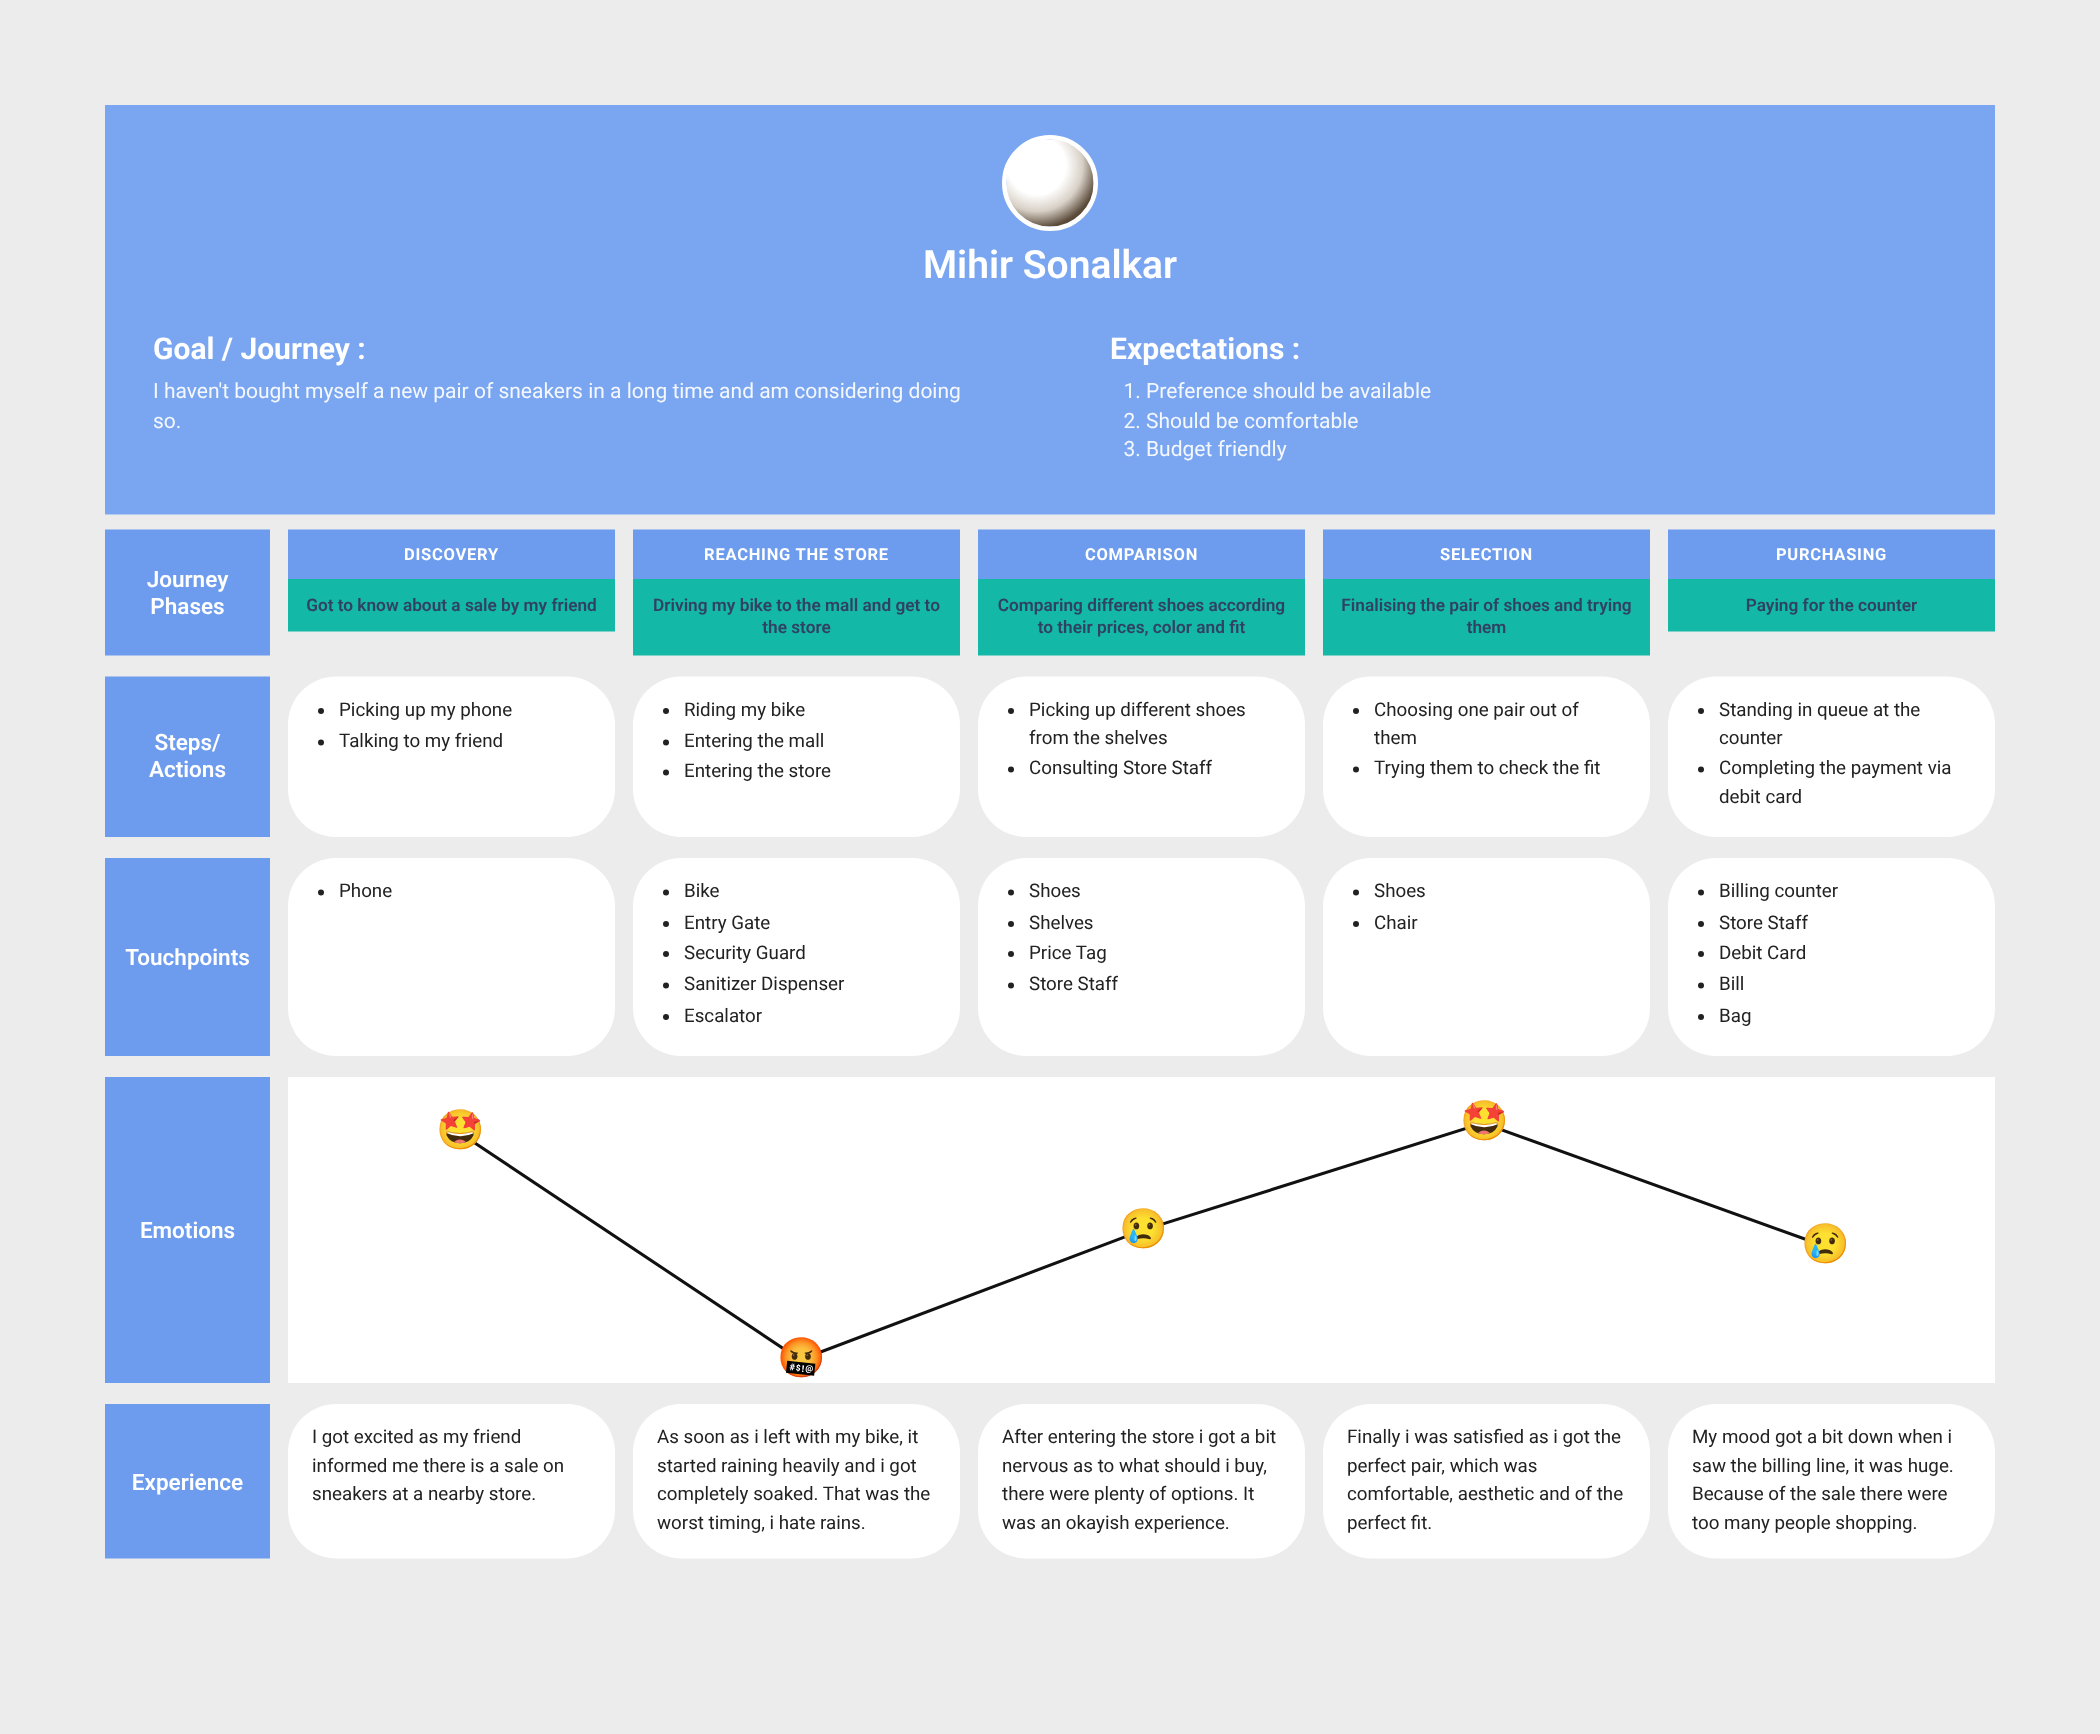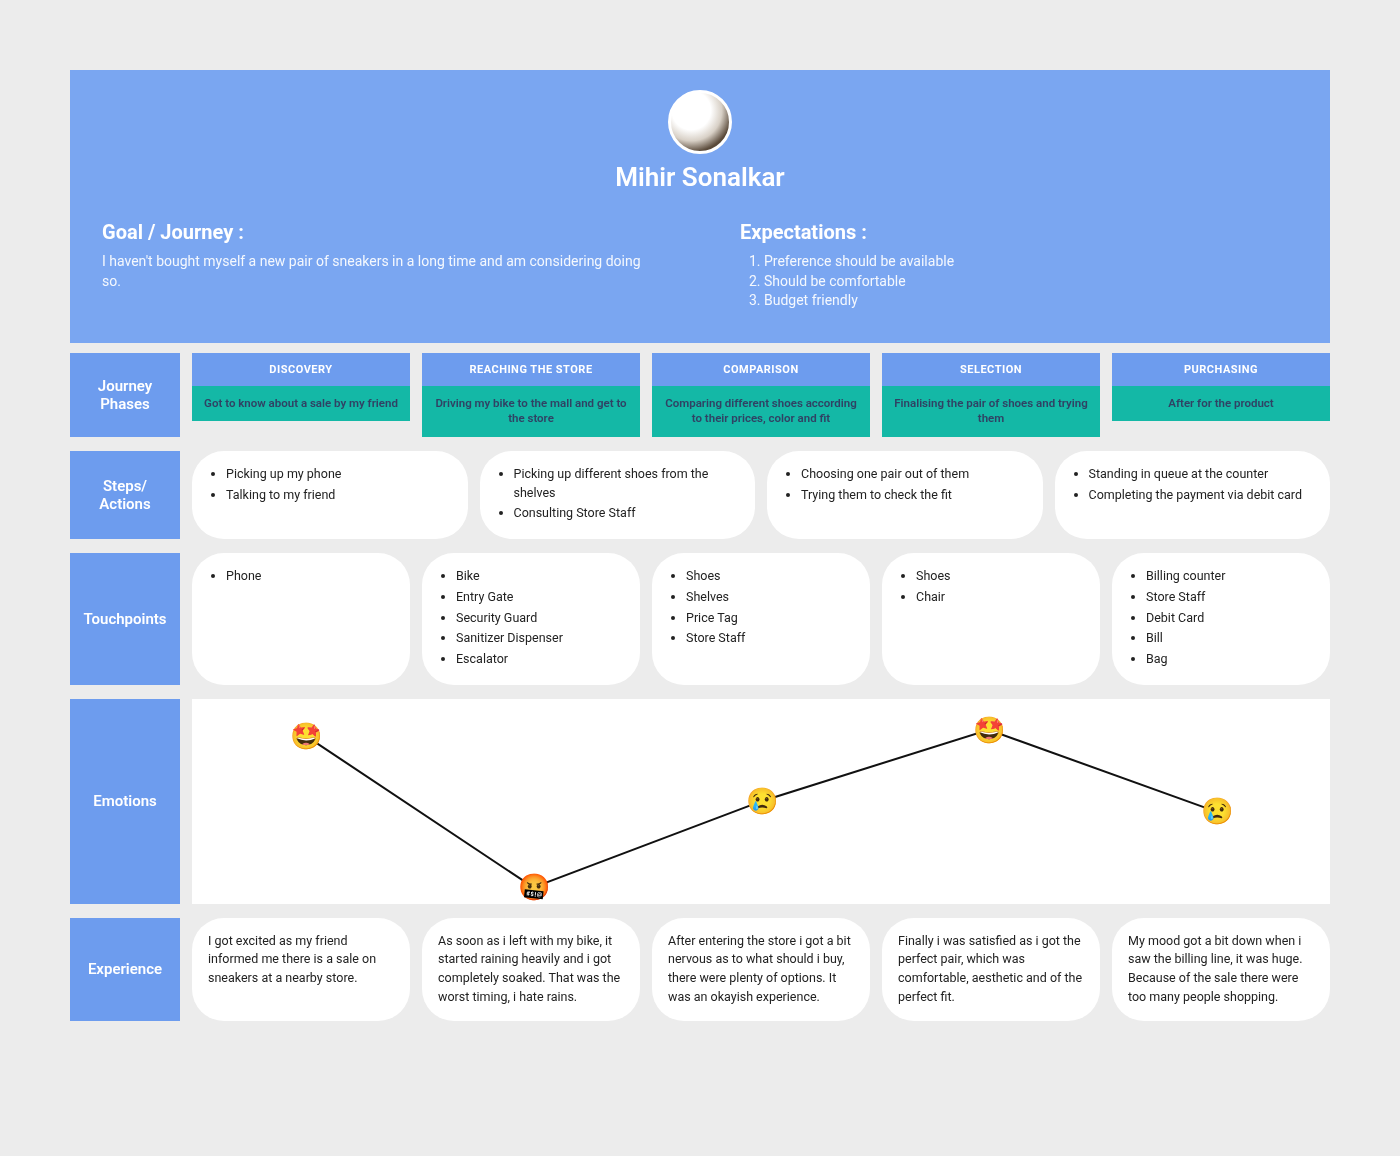--- a/index.html
+++ b/index.html
@@ -137,33 +137,42 @@
         <div class="col">
           <div class="phase-header">COMPARISON</div>
           <div class="phase-sub">Comparing different shoes according to their prices, color and fit</div>
         </div>
         <div class="col">
           <div class="phase-header">SELECTION</div>
           <div class="phase-sub">Finalising the pair of shoes and trying them</div>
         </div>
         <div class="col">
           <div class="phase-header">PURCHASING</div>
-          <div class="phase-sub">After for the product</div>
+          <div class="phase-sub">Paying for the counter</div>
         </div>
       </div>
   </div>
 
   <div class="row">
     <div class="row-label">Steps/ Actions</div>
     <div class="cols" id="steps-cols">
         <div class="col">
           <div class="card">
             <ul>
               <li>Picking up my phone</li>
               <li>Talking to my friend</li>
+            </ul>
+          </div>
+        </div>
+        <div class="col">
+          <div class="card">
+            <ul>
+              <li>Riding my bike</li>
+              <li>Entering the mall</li>
+              <li>Entering the store</li>
             </ul>
           </div>
         </div>
         <div class="col">
           <div class="card">
             <ul>
               <li>Picking up different shoes from the shelves</li>
               <li>Consulting Store Staff</li>
             </ul>
           </div>

